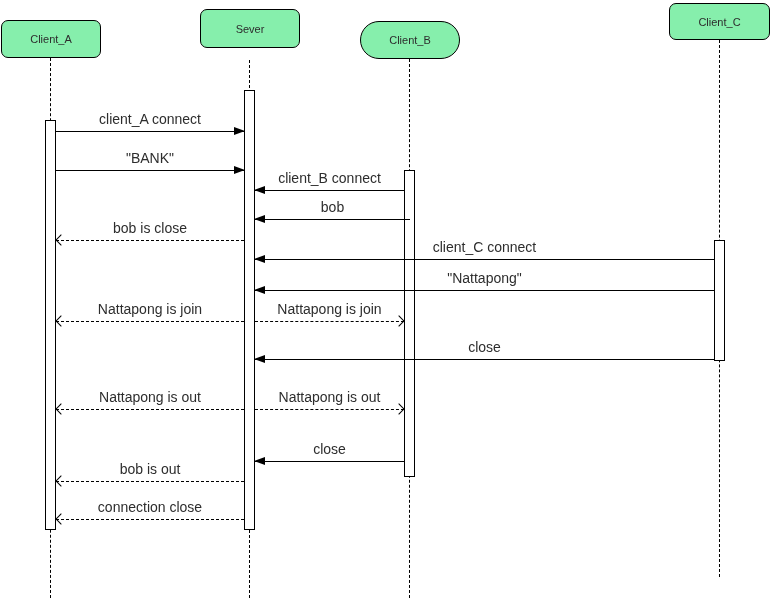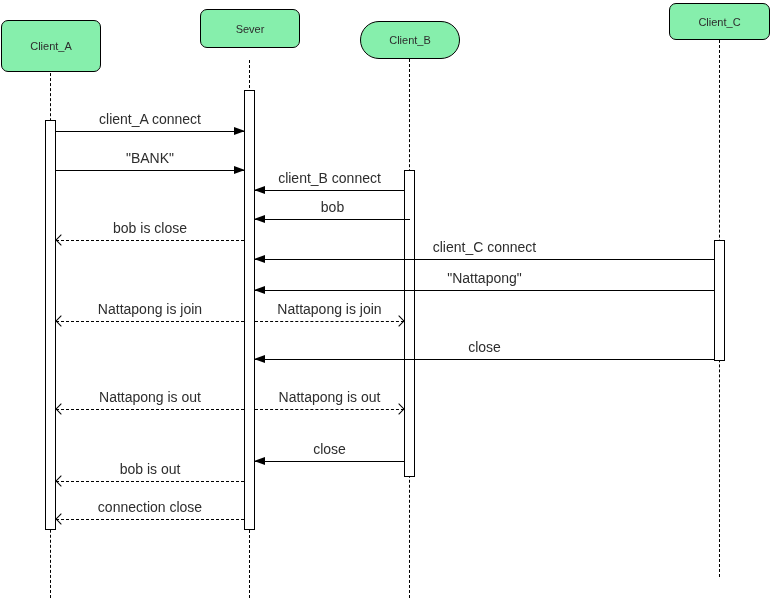--- a/index.html
+++ b/index.html
@@ -47,21 +47,21 @@
 </head>
 <body>
 
 <div class="canvas">
 
   <div class="lifeline" style="left:50px;  top:58px; height:540px;"></div>
   <div class="lifeline" style="left:249px; top:60px; height:538px;"></div>
   <div class="lifeline" style="left:409px; top:59px; height:539px;"></div>
   <div class="lifeline" style="left:719px; top:40px; height:537px;"></div>
 
-  <div class="pbox" style="left:1px;   top:20px; width:100px; height:52px;justify-content:center;">
+  <div class="pbox" style="left:1px;   top:20px; width:100px; height:38px;justify-content:center;">
     <span>Client_A</span>
   </div>
   <div class="pbox" style="left:200px; top:9px; width:100px; height:39px;">
     <span>Sever</span>
   </div>
   <div class="pbox" style="left:360px; top:21px; width:100px; height:38px;border-radius:19px;">
     <span>Client_B</span>
   </div>
   <div class="pbox" style="left:669px; top:3px;  width:101px; height:37px;">
     <span>Client_C</span>

